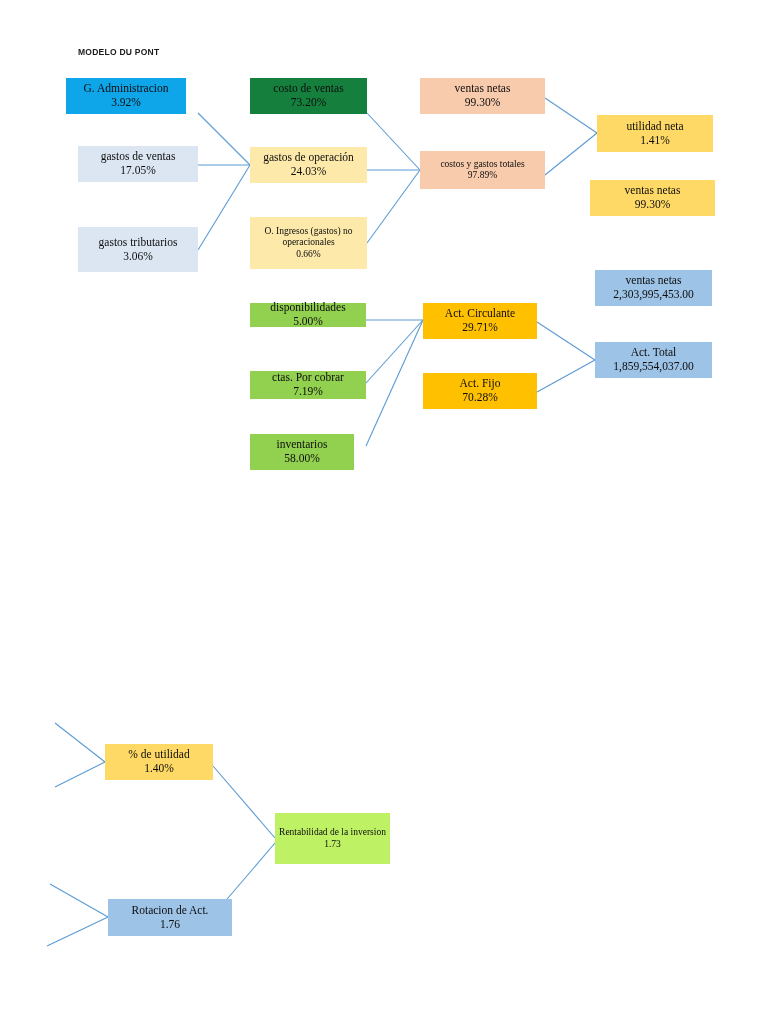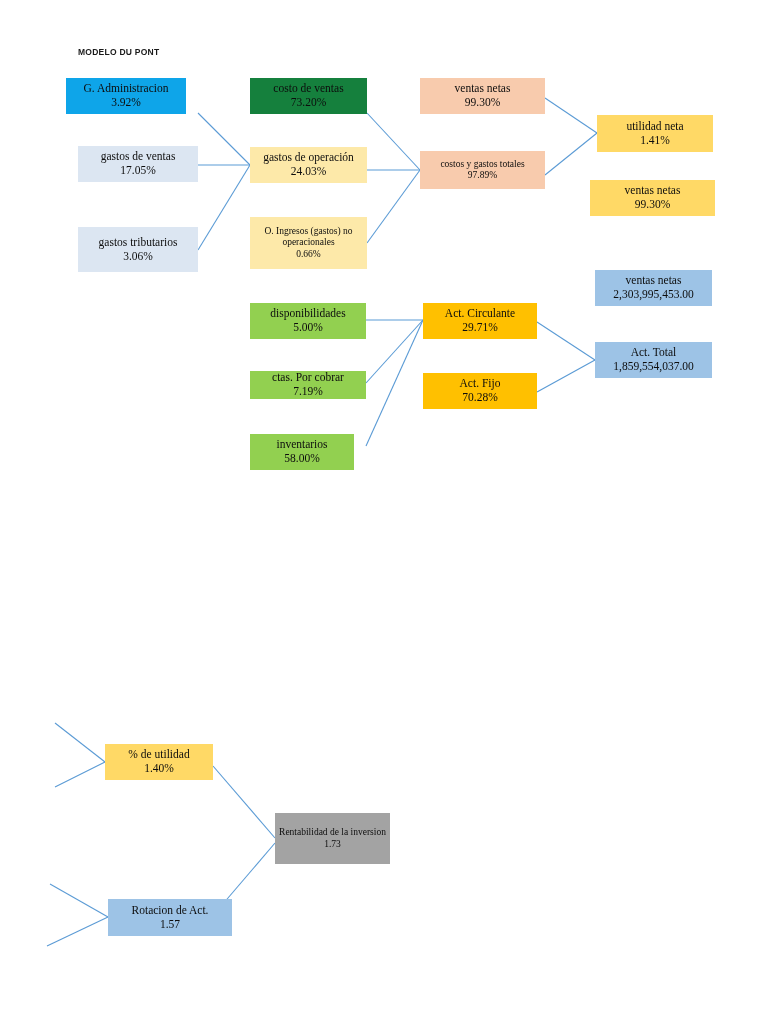--- a/index.html
+++ b/index.html
@@ -117,21 +117,21 @@
         <span class="val">97.89%</span>
       </div>
       <div class="node" style="left: 597px; top: 115px; width: 116px; height: 37px; background: rgb(255, 217, 102);">
         <span class="lbl">utilidad neta</span>
         <span class="val">1.41%</span>
       </div>
       <div class="node" style="left: 590px; top: 180px; width: 125px; height: 36px; background: rgb(255, 217, 102);">
         <span class="lbl">ventas netas</span>
         <span class="val">99.30%</span>
       </div>
-      <div class="node" style="left: 250px; top: 303px; width: 116px; height: 36px; background: rgb(146, 208, 80);">
+      <div class="node" style="left: 250px; top: 303px; width: 116px; height: 24px; background: rgb(146, 208, 80);">
         <span class="lbl">disponibilidades</span>
         <span class="val">5.00%</span>
       </div>
       <div class="node" style="left: 250px; top: 371px; width: 116px; height: 28px; background: rgb(146, 208, 80);">
         <span class="lbl">ctas. Por cobrar</span>
         <span class="val">7.19%</span>
       </div>
       <div class="node" style="left: 250px; top: 434px; width: 104px; height: 36px; background: rgb(146, 208, 80);">
         <span class="lbl">inventarios</span>
         <span class="val">58.00%</span>
@@ -151,21 +151,21 @@
       <div class="node" style="left: 595px; top: 342px; width: 117px; height: 36px; background: rgb(157, 195, 230);">
         <span class="lbl">Act. Total</span>
         <span class="val">1,859,554,037.00</span>
       </div>
       <div class="node" style="left: 105px; top: 744px; width: 108px; height: 36px; background: rgb(255, 217, 102);">
         <span class="lbl">% de utilidad</span>
         <span class="val">1.40%</span>
       </div>
       <div class="node" style="left: 108px; top: 899px; width: 124px; height: 37px; background: rgb(157, 195, 230);">
         <span class="lbl">Rotacion de Act.</span>
-        <span class="val">1.57</span>
+        <span class="val">1.76</span>
       </div>
-      <div class="node wrap small" style="left: 275px; top: 813px; width: 115px; height: 51px; background: #a3a3a3;">
+      <div class="node wrap small" style="left: 275px; top: 813px; width: 115px; height: 51px; background: #bef264;">
         <span class="lbl">Rentabilidad de la inversion</span>
         <span class="val">1.73</span>
       </div>
     </div>
 
 </div>
 
 </body></html>

